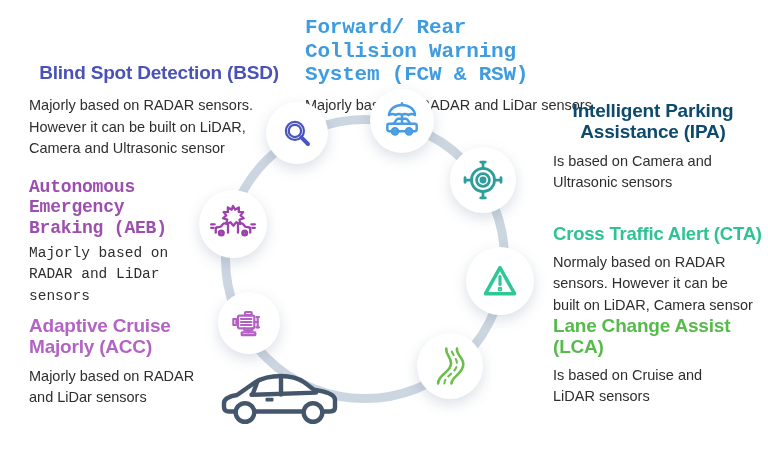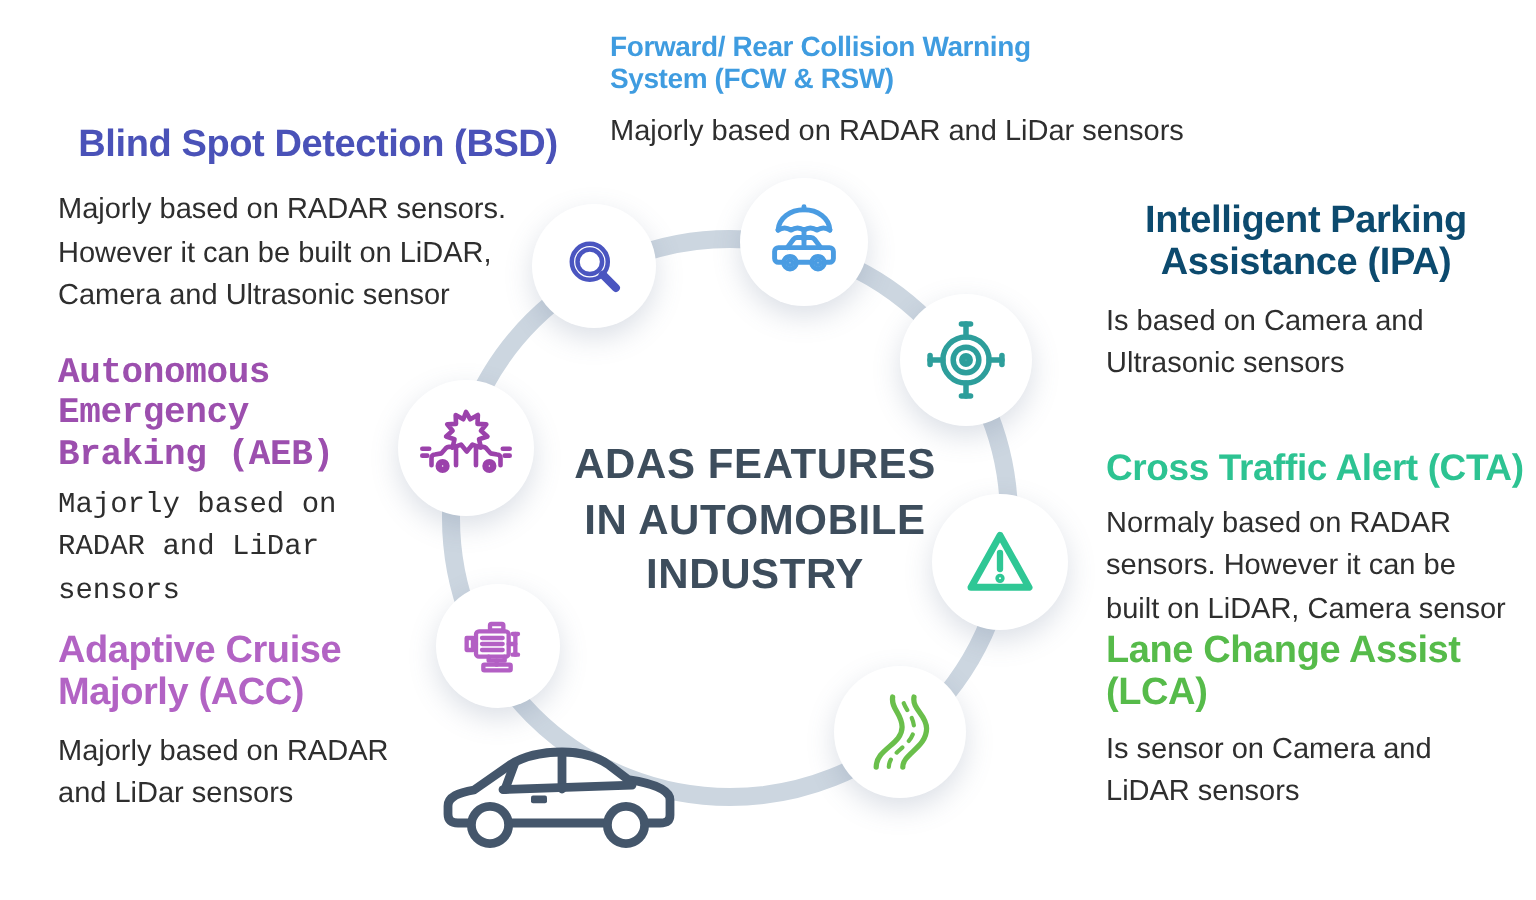--- a/index.html
+++ b/index.html
@@ -4,21 +4,21 @@
 <style>
   html,body{margin:0;padding:0;background:#fff;}
   .canvas{position:relative;width:768px;height:450px;background:#ffffff;overflow:hidden;
           font-family:"Liberation Sans",sans-serif;}
   .feature{position:absolute;}
   .feature h2{margin:0;font-weight:700;font-size:19px;line-height:1.13;letter-spacing:-0.2px;}
   .feature p{margin:8px 0 0;font-size:14.5px;line-height:1.47;color:#2e2e2e;}
   .f-bsd{left:29px;top:62px;width:260px;}
   .f-bsd p{width:245px;margin-top:12px;}
   .f-fcw{left:305px;top:16px;width:262px;}
-  .f-fcw h2{font-size:14px;}
+  .f-fcw h2{font-size:21px;font-family:Liberation Mono, monospace;}
   .f-fcw p{white-space:nowrap;}
   .f-aeb{left:29px;top:177px;width:155px;font-family:Liberation Mono, monospace;}
   .f-aeb h2{font-size:18px;}
   .f-aeb p{width:175px;margin-top:5px;}
   .f-acc{left:29px;top:315px;width:185px;}
   .f-acc p{width:175px;}
   .f-ipa{left:553px;top:100px;width:200px;}
   .f-ipa p{width:195px;}
   .f-cta{left:553px;top:207px;width:215px;margin-top:17px;}
   .f-cta h2{font-size:18.5px;white-space:nowrap;}
@@ -43,25 +43,20 @@
   .big-car{position:absolute;left:220px;top:369px;width:122px;height:56px;}
   g.icon{fill:none;stroke-linecap:round;stroke-linejoin:round;}
 </style>
 </head>
 <body>
 
 <div class="canvas">
 
   <div class="ring" style="border-color: rgb(204, 214, 224);"></div>
 
-  <div class="center-title" style="color: rgb(61, 77, 92);">
-    <span style="display:block">ADAS FEATURES</span>
-    <span style="display:block">IN AUTOMOBILE</span>
-    <span style="display:block">INDUSTRY</span>
-  </div>
 
   <div class="feature f-bsd">
     <h2 style="color: rgb(74, 82, 184); text-align: center;">Blind Spot Detection (BSD)</h2>
     <p>Majorly based on RADAR sensors. However it can be built on LiDAR, Camera and Ultrasonic sensor</p>
   </div>
 
   <div class="feature f-fcw">
     <h2 style="color: rgb(63, 156, 224);">Forward/ Rear Collision Warning System (FCW &amp; RSW)</h2>
     <p>Majorly based on RADAR and LiDar sensors</p>
   </div>
@@ -81,21 +76,21 @@
     <p>Is based on Camera and Ultrasonic sensors</p>
   </div>
 
   <div class="feature f-cta">
     <h2 style="color: rgb(45, 195, 146);">Cross Traffic Alert (CTA)</h2>
     <p>Normaly based on RADAR sensors. However it can be built on LiDAR, Camera sensor</p>
   </div>
 
   <div class="feature f-lca">
     <h2 style="color: rgb(86, 187, 74);">Lane Change Assist (LCA)</h2>
-    <p>Is sensor on Camera and LiDAR sensors</p>
+    <p>Is based on Cruise and LiDAR sensors</p>
   </div>
 
   <div class="node n-magnifier">
     <svg width="36" height="36" viewBox="0 0 24 24">
       <g class="icon" stroke-width="1.5" style="stroke: rgb(74, 85, 192);">
         <circle cx="10.6" cy="10.6" r="6"></circle>
         <circle cx="10.6" cy="10.6" r="4.1"></circle>
         <path d="M14.9 14.9 L19.3 19.3" stroke-width="2.7"></path>
       </g>
     </svg>

